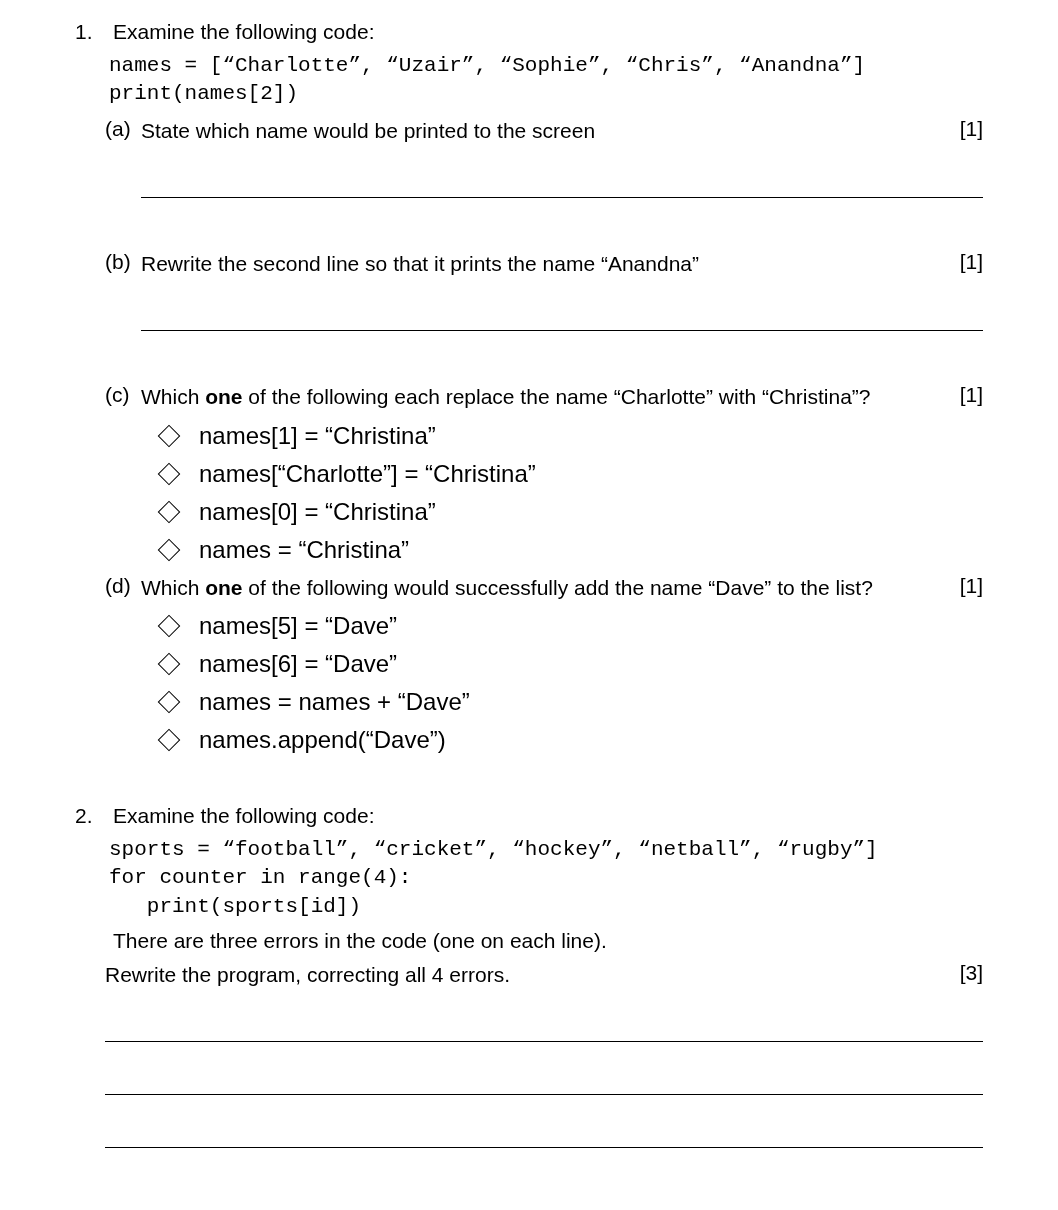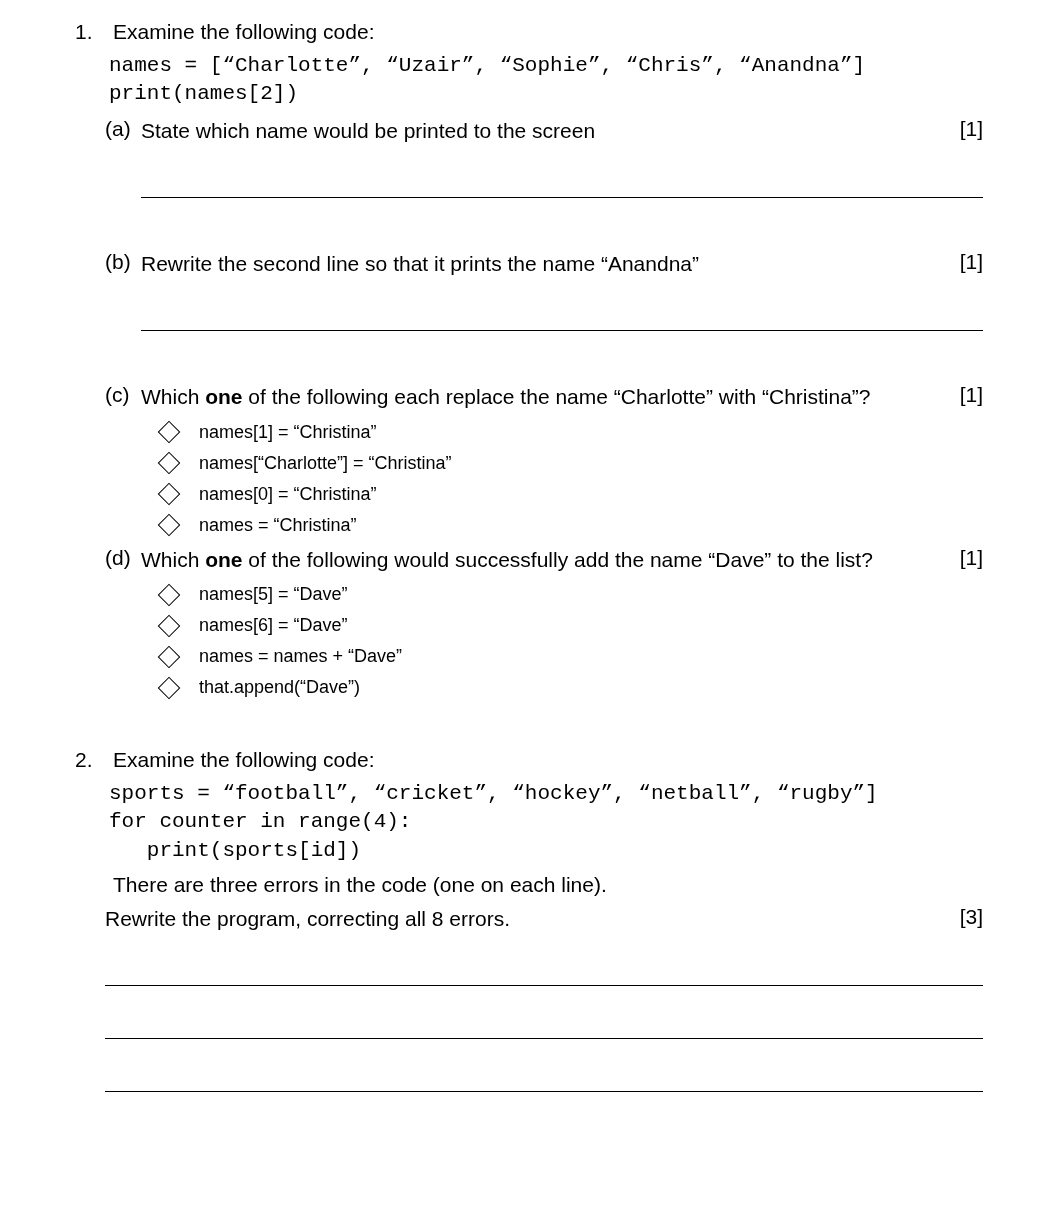--- a/index.html
+++ b/index.html
@@ -73,21 +73,21 @@
     margin-top: 10px;
   }
   .answer-line-full {
     border-bottom: 1.5px solid #000;
     height: 42px;
     margin-top: 10px;
   }
   .choice-row {
     display: flex;
     align-items: center;
-    font-size: 18px;
+    font-size: 24px;
     margin-left: 56px;
     margin-top: 10px;
     margin-bottom: 10px;
   }
   .diamond {
     width: 14px;
     height: 14px;
     border: 1.4px solid #000;
     transform: rotate(45deg);
     margin-right: 22px;
@@ -172,37 +172,37 @@
       <div class="choice-row">
         <div class="diamond"></div>
         <div class="choice-text">names[6] = “Dave”</div>
       </div>
       <div class="choice-row">
         <div class="diamond"></div>
         <div class="choice-text">names = names + “Dave”</div>
       </div>
       <div class="choice-row">
         <div class="diamond"></div>
-        <div class="choice-text">that.append(“Dave”)</div>
+        <div class="choice-text">names.append(“Dave”)</div>
       </div>
     </div>
   </div>
 
   <div class="gap-med"></div>
 
   <div class="q-row">
     <div class="q-num">2.</div>
     <div class="q-body">
       <div class="prompt">Examine the following code:</div>
       <div class="code">sports = “football”, “cricket”, “hockey”, “netball”, “rugby”]
 for counter in range(4):
    print(sports[id])</div>
       <div class="prompt">There are three errors in the code (one on each line).</div>
       <div class="sub-row">
-        <div class="sub-text" style="padding-left:0;">Rewrite the program, correcting all 8 errors.</div>
+        <div class="sub-text" style="padding-left:0;">Rewrite the program, correcting all 4 errors.</div>
         <div class="marks">[3]</div>
       </div>
       <div class="answer-line-full"></div>
       <div class="answer-line-full"></div>
       <div class="answer-line-full"></div>
     </div>
   </div>
 
 </div>
 

